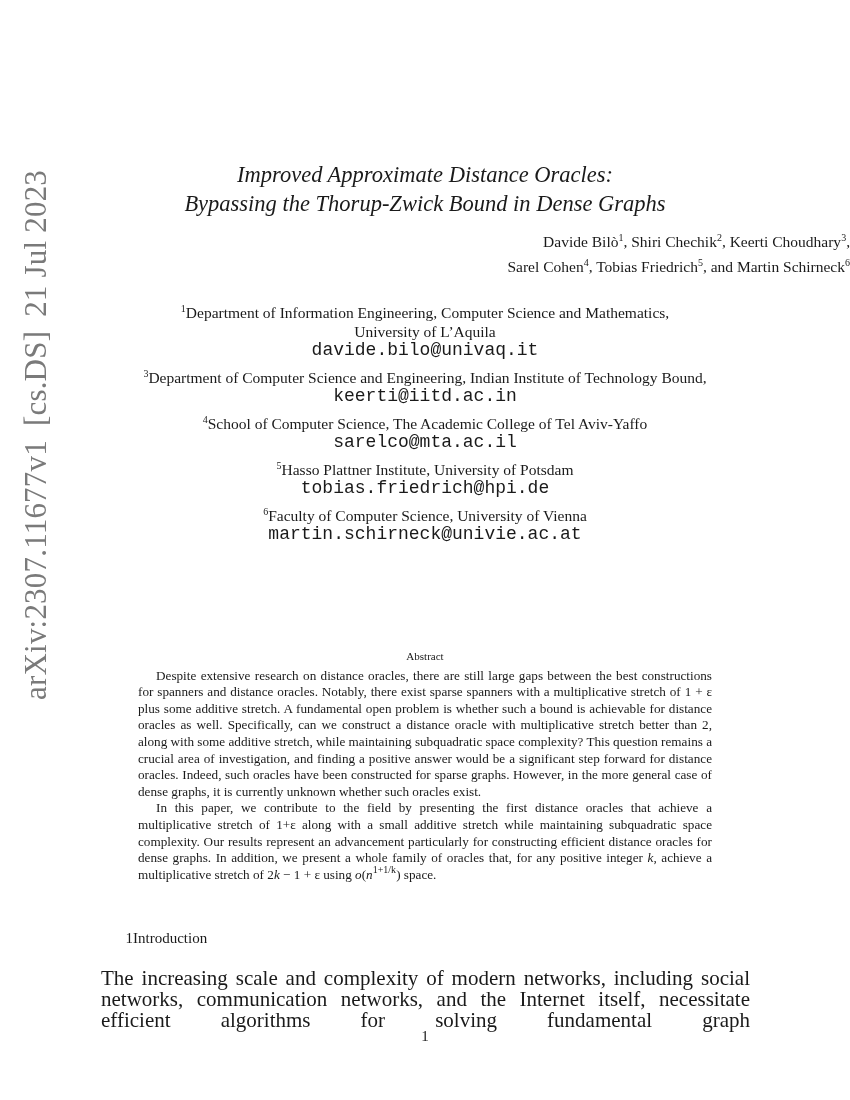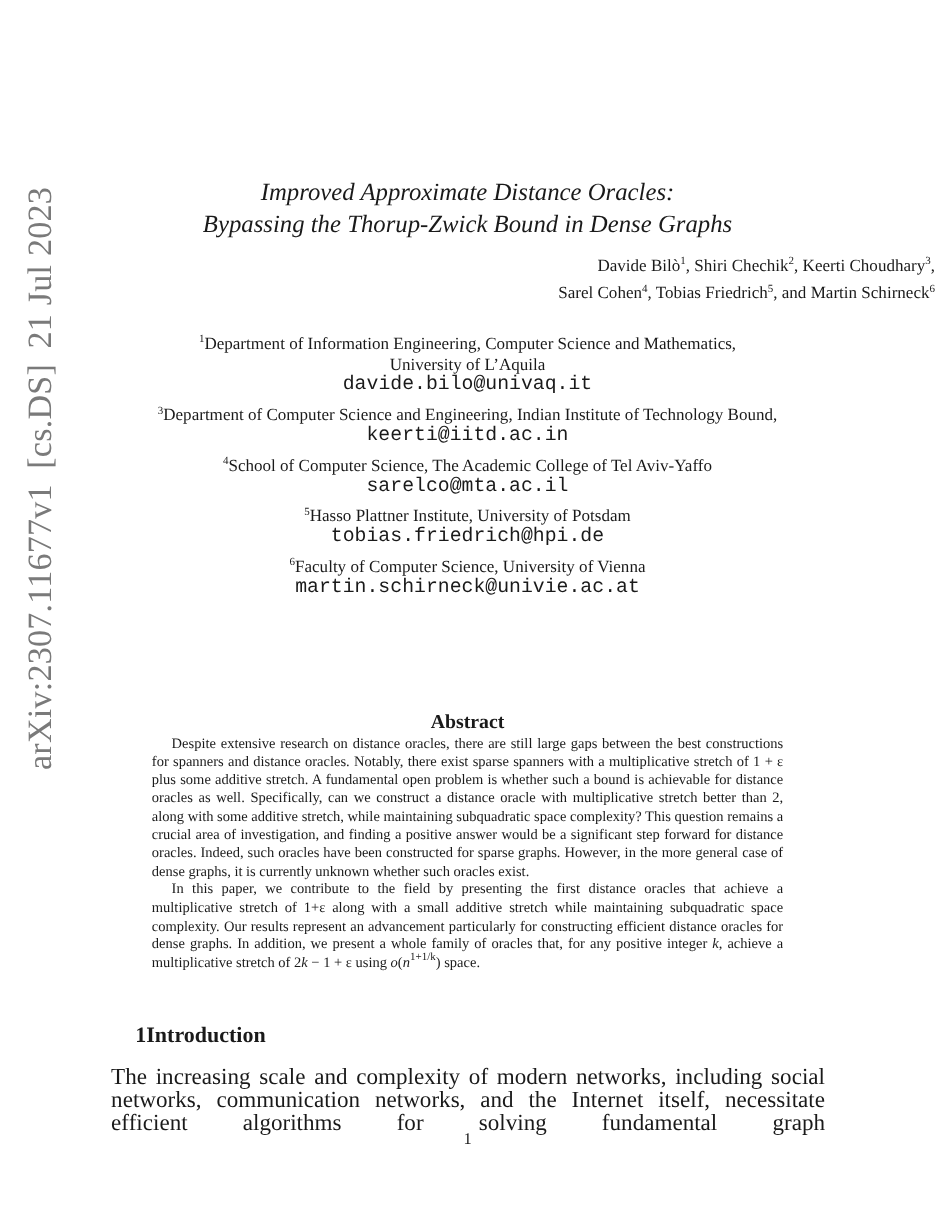--- a/index.html
+++ b/index.html
@@ -67,31 +67,31 @@
       position: absolute;
       left: 138px;
       width: 574px;
       top: 648px;
       font-size: 13.2px;
       line-height: 16.6px;
       text-align: justify;
     }
     .abstract-heading {
       text-align: center;
-      font-weight: bold;
-      font-size: 18px;
+      font-weight: normal;
+      font-size: 11px;
       margin-bottom: 3px;
     }
     .abstract p { margin: 0; text-indent: 18px; }
     .section-heading {
       position: absolute;
       left: 101px;
       top: 930px;
-      font-size: 20px;
-      font-weight: bold;
+      font-size: 15px;
+      font-weight: normal;
       margin: 0;
       text-align: right;
     }
     .section-heading .num { display: inline-block; width: 32px; }
     .intro {
       position: absolute;
       left: 101px;
       width: 649px;
       top: 968px;
       font-size: 21px;

